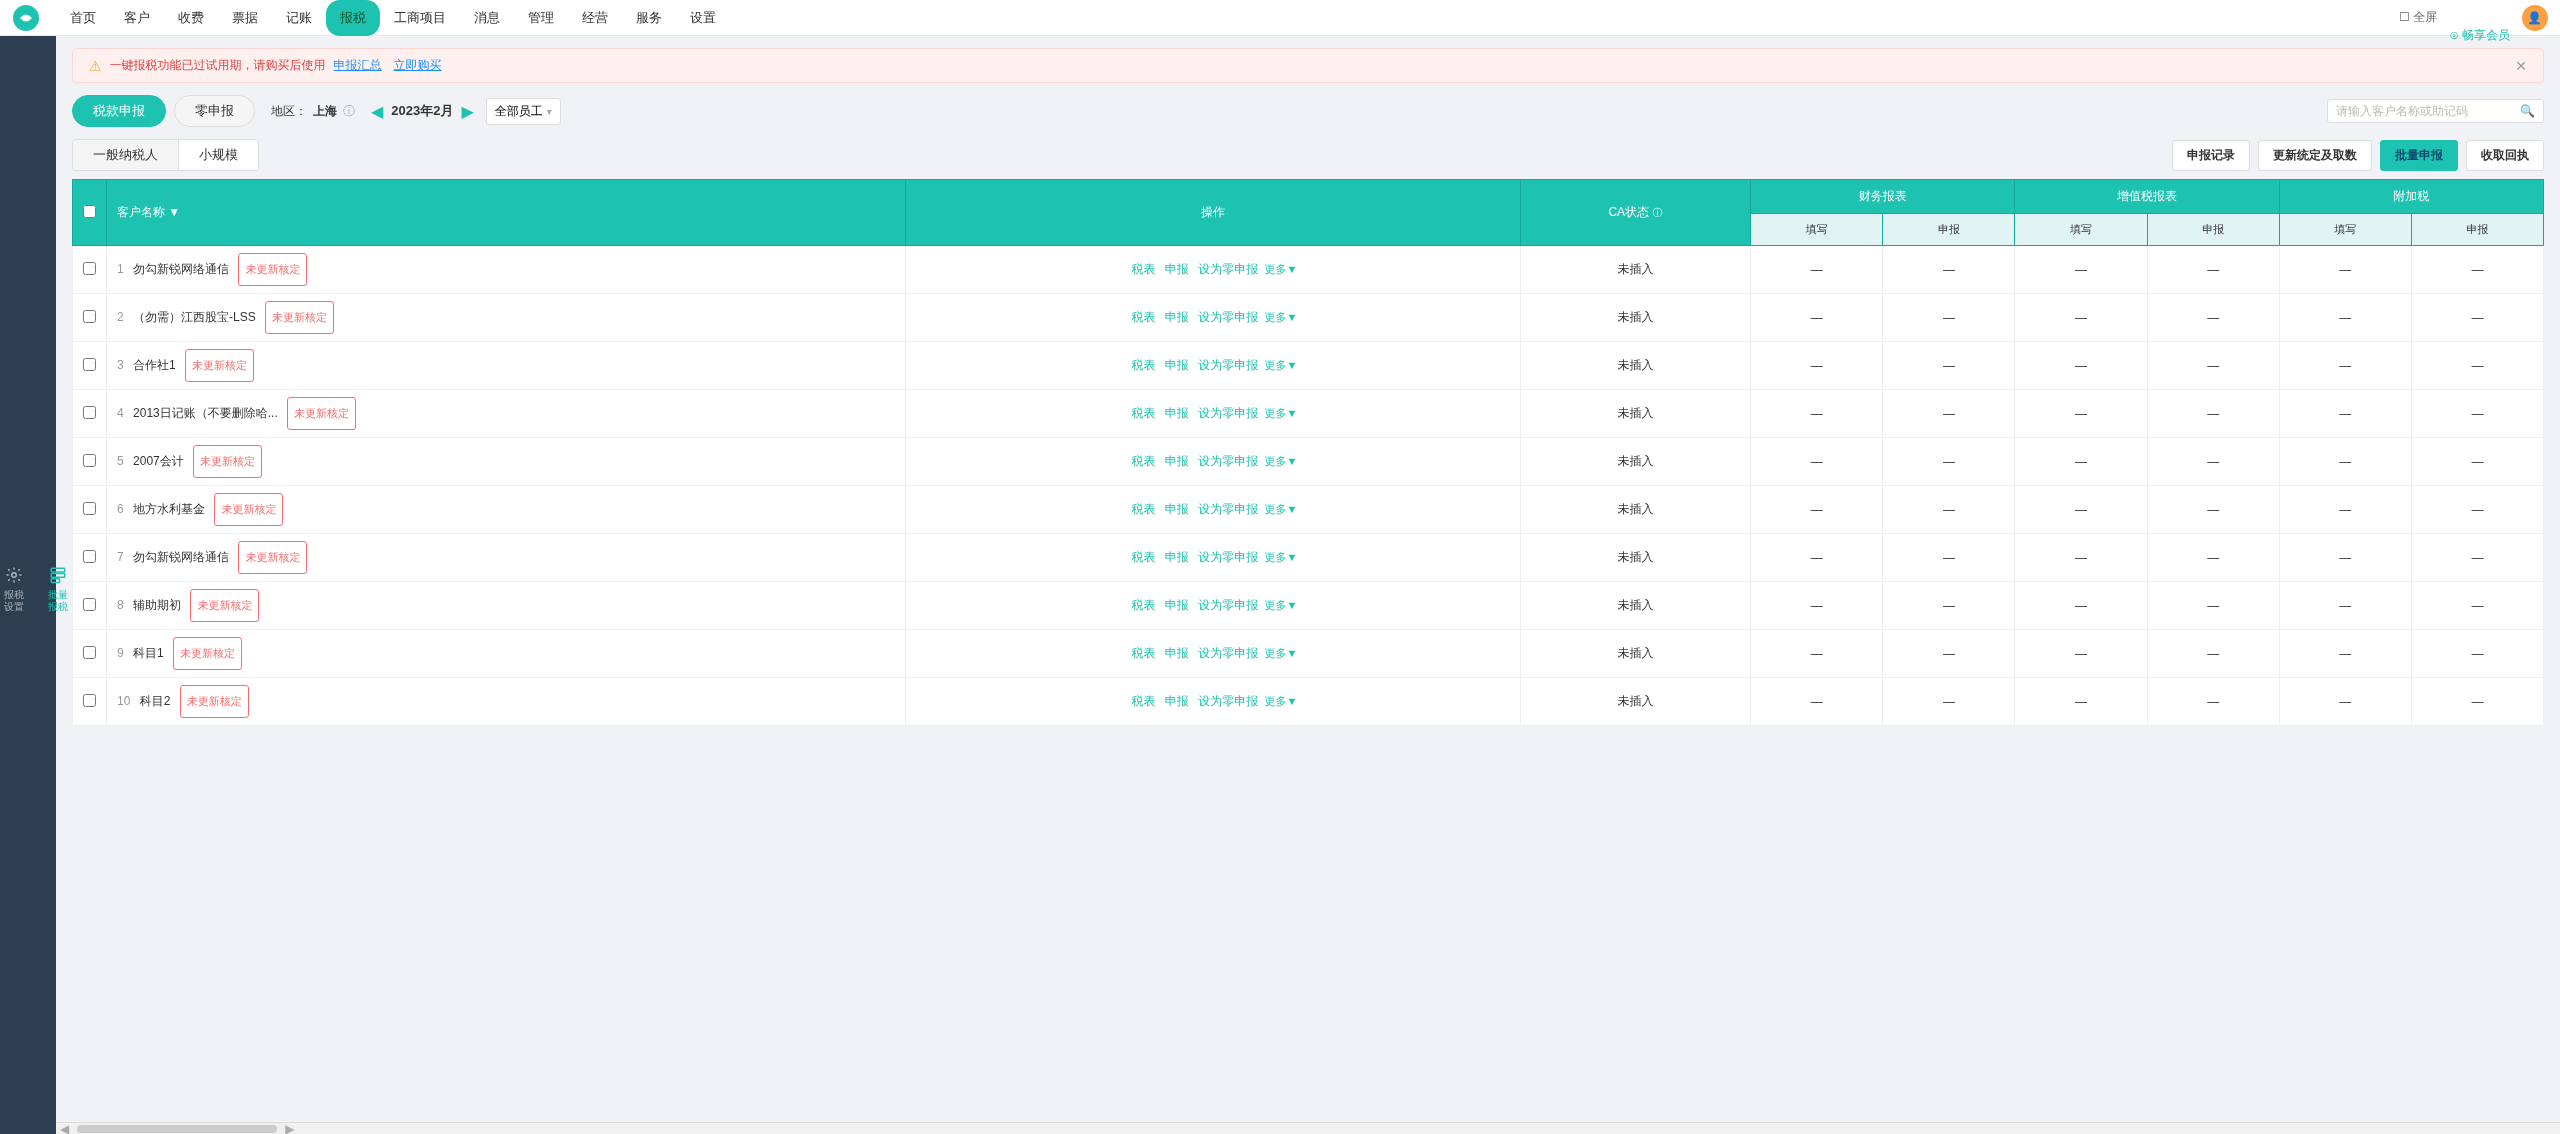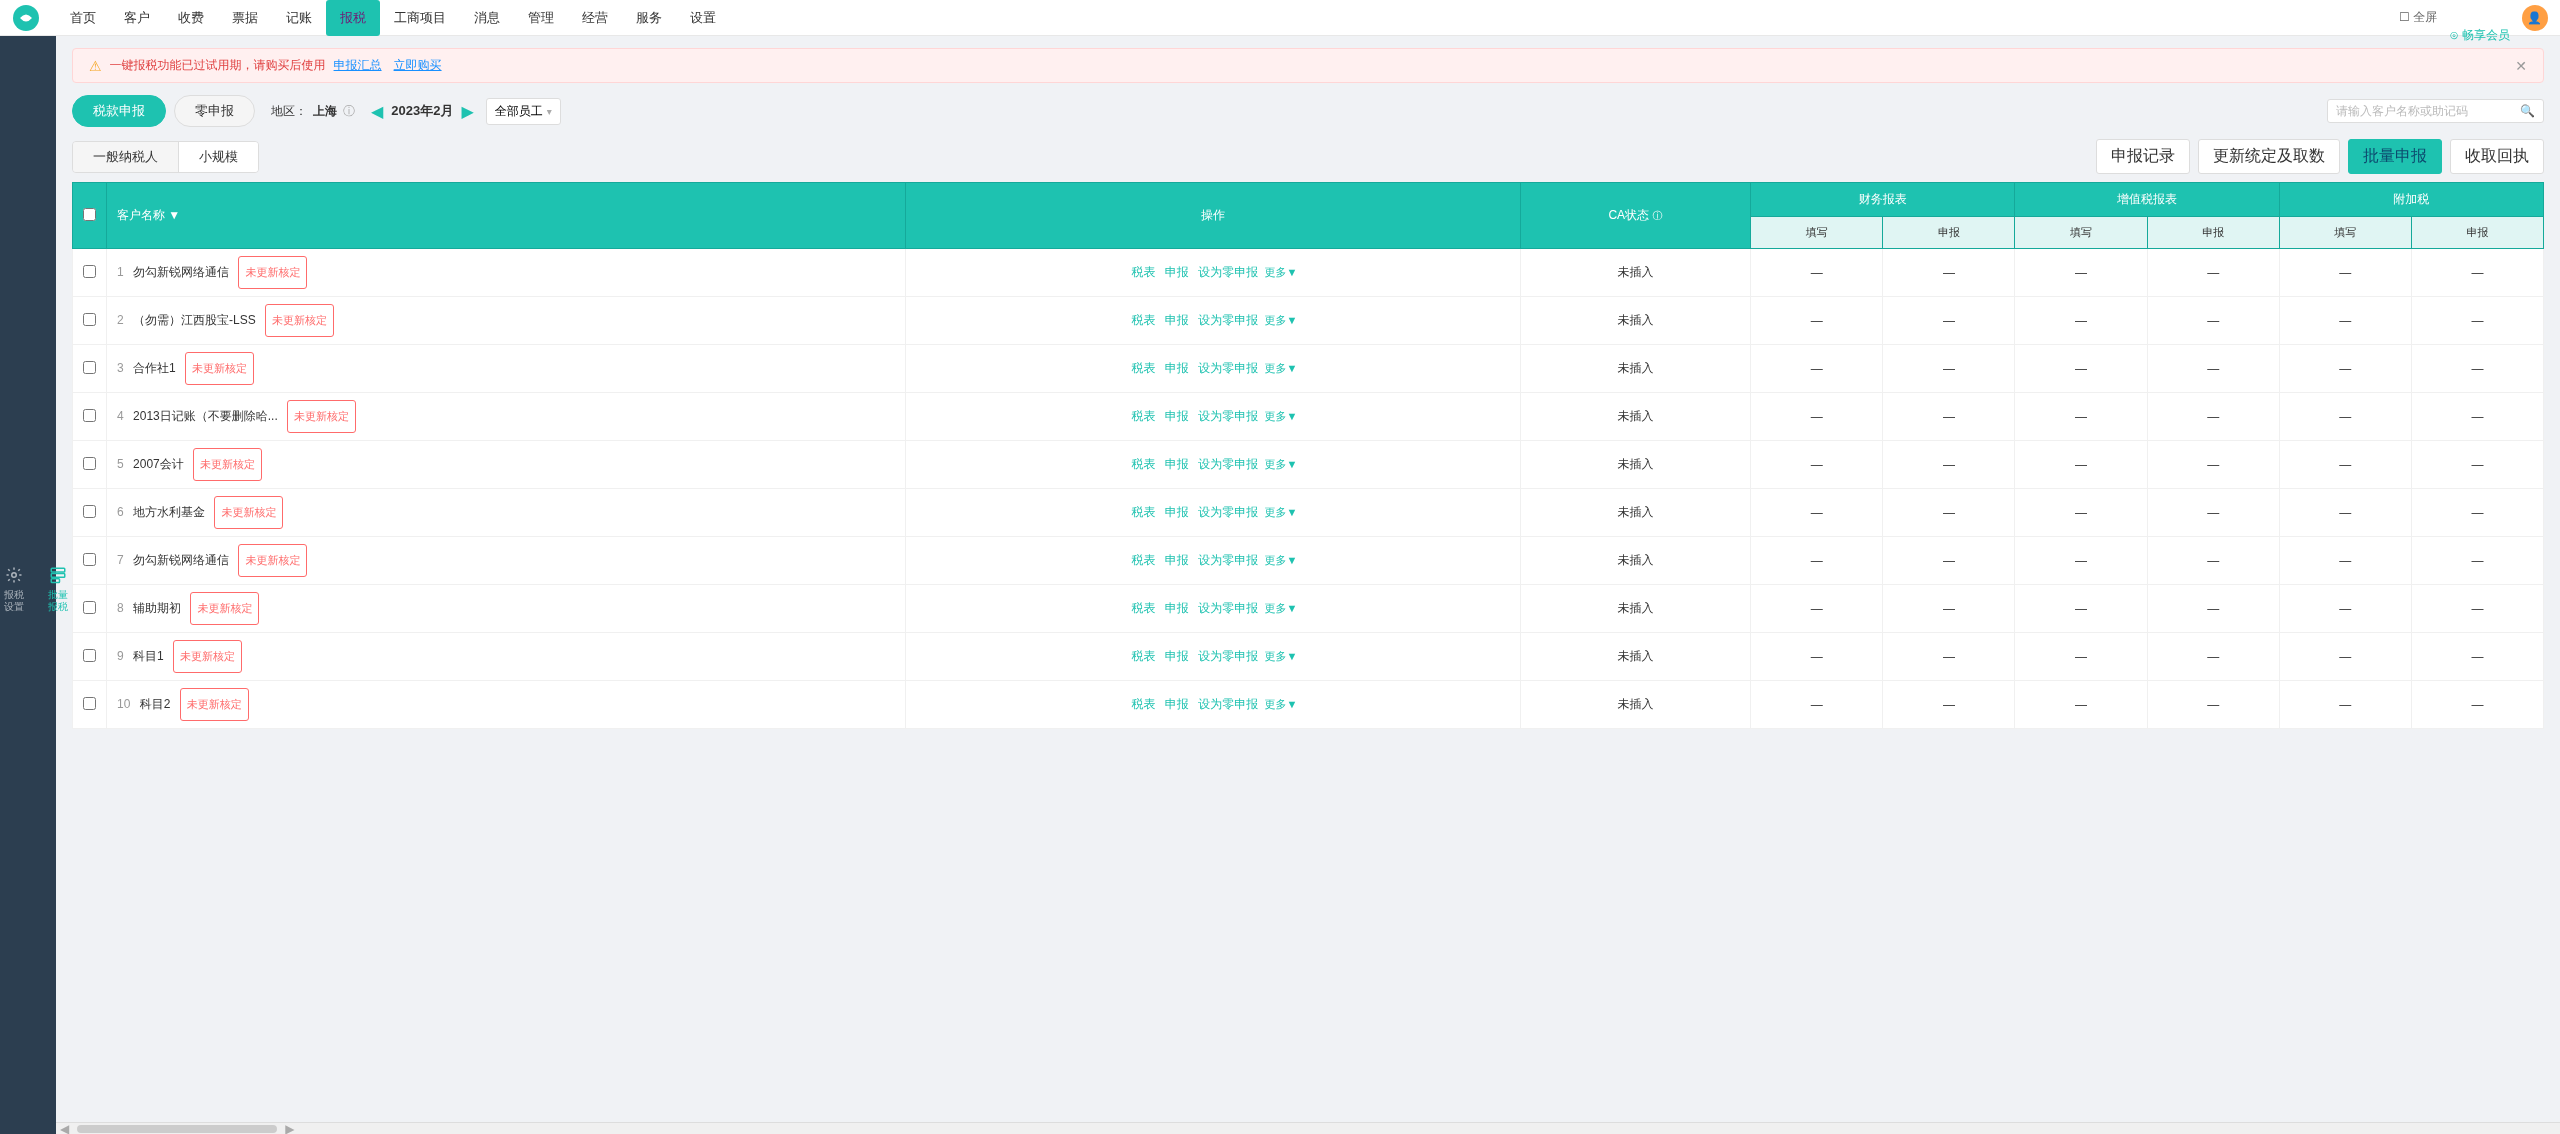--- a/index.html
+++ b/index.html
@@ -3,21 +3,21 @@
   <meta charset="utf-8">
   <style>
     * { box-sizing: border-box; margin: 0; padding: 0; }
     body { font-family: "Microsoft YaHei", "PingFang SC", Arial, sans-serif; font-size: 12px; background: #f0f2f5; display: flex; flex-direction: column; height: 100vh; overflow: hidden; }
 
     
     .top-nav { background: #fff; height: 36px; display: flex; align-items: center; padding: 0 12px; border-bottom: 1px solid #e8e8e8; flex-shrink: 0; }
     .top-nav .logo { width: 28px; height: 28px; margin-right: 16px; }
     .top-nav .logo svg { width: 28px; height: 28px; }
     .nav-item { padding: 0 14px; height: 36px; line-height: 36px; cursor: pointer; color: #333; font-size: 13px; }
-    .nav-item.active { background: #1ec2b0; color: #701a75; border-radius: 3px; }
+    .nav-item.active { background: #1ec2b0; color: #14532d; border-radius: 14px; }
     .top-nav-right { margin-left: auto; display: flex; align-items: center; gap: 12px; font-size: 12px; color: #666; }
     .top-nav-right .user-avatar { width: 26px; height: 26px; border-radius: 50%; background: #ff9f43; display: flex; align-items: center; justify-content: center; color: #fff; font-size: 12px; cursor: pointer; }
 
     
     .main-layout { display: flex; flex: 1; overflow: hidden; }
 
     
     .sidebar { width: 56px; background: #2c3e50; display: flex; flex-direction: row; align-items: center; padding-top: 8px; flex-shrink: 0; gap: 16px; }
     .sidebar-item { width: 100%; display: flex; flex-direction: column; align-items: center; padding: 10px 4px; cursor: pointer; color: #adb5bd; font-size: 10px; gap: 4px; }
     .sidebar-item.active { color: #1ec2b0; }
@@ -45,21 +45,21 @@
     .search-box input { border: none; outline: none; font-size: 12px; width: 180px; color: #333; }
     .search-box input::placeholder { color: #bbb; }
 
     
     .action-bar { display: flex; align-items: center; gap: 10px; margin-bottom: 8px; }
     .tax-type-tabs { display: flex; gap: 0; border: 1px solid #ddd; border-radius: 4px; overflow: hidden; }
     .tax-type-tab { padding: 6px 20px; cursor: pointer; font-size: 13px; background: #fff; color: #333; border-right: 1px solid #ddd; }
     .tax-type-tab:last-child { border-right: none; }
     .tax-type-tab.active { background: #f5f5f5; }
     .action-buttons { margin-left: auto; display: flex; gap: 8px; }
-    .btn { padding: 6px 14px; border-radius: 3px; cursor: pointer; font-size: 16px; border: 1px solid #ddd; background: #fff; color: #333; }
+    .btn { padding: 6px 14px; border-radius: 3px; cursor: pointer; font-size: 12px; border: 1px solid #ddd; background: #fff; color: #333; font-weight: bold; }
     .btn.primary { background: #1ec2b0; color: #0c4a6e; border-color: #1ec2b0; }
     .btn.default { background: #fff; color: #333; border: 1px solid #ddd; }
 
     
     .data-table { width: 100%; border-collapse: collapse; background: #fff; }
     .data-table thead tr { background: #1ec2b0; color: #fff; }
     .data-table thead th { padding: 8px 10px; text-align: center; font-weight: normal; font-size: 12px; border: 1px solid #15a99a; white-space: nowrap; }
     .data-table tbody tr { border-bottom: 1px solid #f0f0f0; }
     .data-table tbody td { padding: 7px 10px; text-align: center; font-size: 12px; color: #333; border: 1px solid #f0f0f0; white-space: nowrap; }
     .data-table .client-name { text-align: left; }

